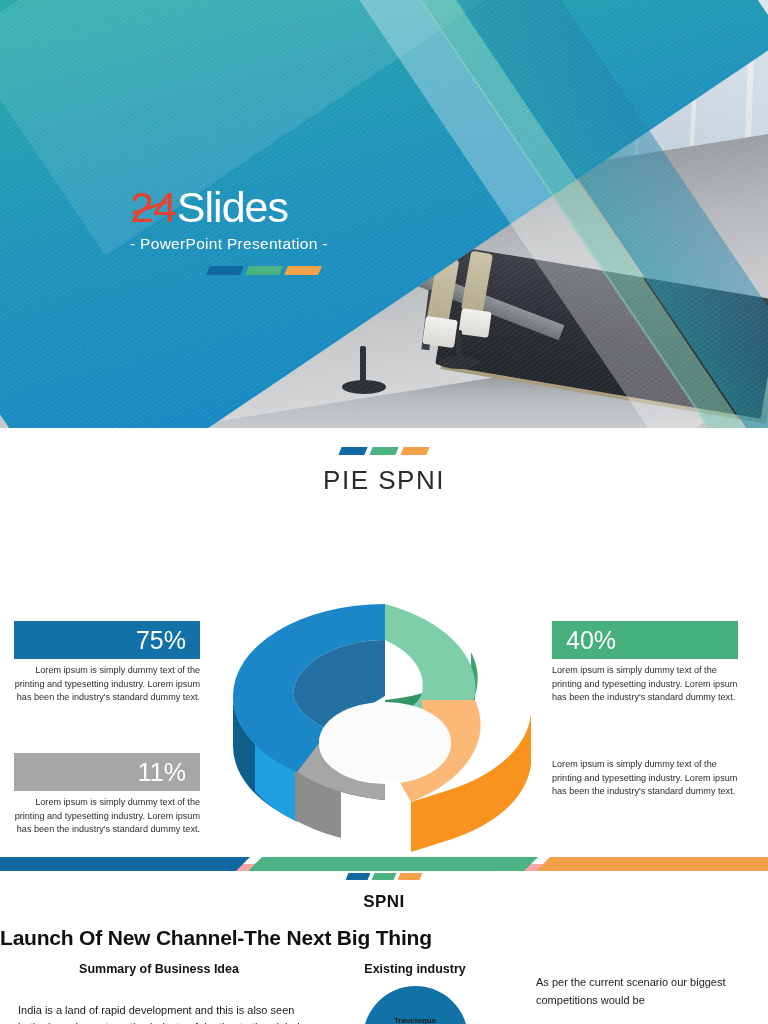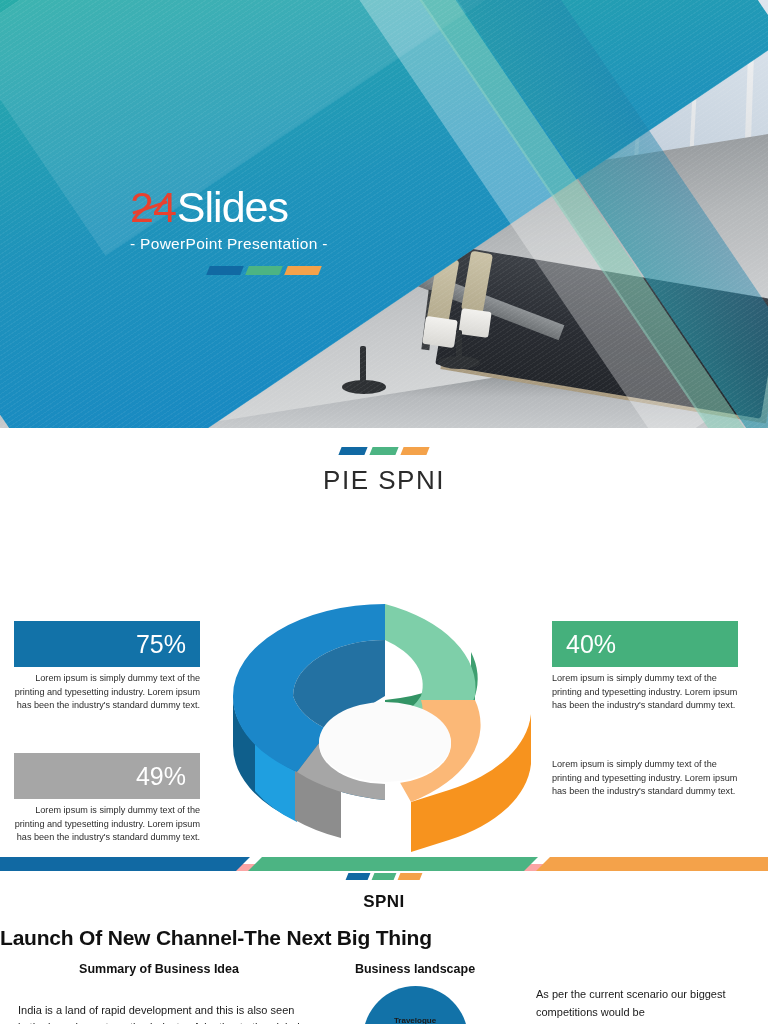--- a/index.html
+++ b/index.html
@@ -220,21 +220,21 @@
     font-weight: 400;
     letter-spacing: 1.5px;
     font-family: "Liberation Sans", sans-serif;
   }
 
   .pie-stage { position: relative; width: 768px; height: 330px; }
 
   
   .lbl { position: absolute; width: 186px; }
   .lbl-badge {
-    height: 46px;
+    height: 38px;
     display: flex; align-items: center;
     color: #ffffff;
     font-size: 25px;
     font-weight: 300;
     font-family: "Liberation Sans", sans-serif;
     padding: 0 14px;
   }
   .lbl-badge.right-al { justify-content: flex-end; }
   .lbl-badge.left-al  { justify-content: flex-start; }
   .lbl-body {
@@ -308,21 +308,21 @@
     font-family: "Liberation Sans", sans-serif;
   }
   .s3-para {
     margin-top: 26px;
     font-size: 11px;
     line-height: 1.55;
     color: #1a1a1a;
     font-family: "Liberation Sans", sans-serif;
   }
   .s3-para-right {
-    margin-top: 24px;
+    margin-top: 12px;
     font-size: 11px;
     line-height: 1.6;
     color: #1a1a1a;
     font-family: "Liberation Sans", sans-serif;
   }
   .bubble {
     position: relative;
     margin: 10px auto 0;
     width: 105px; height: 105px;
     border-radius: 50%;
@@ -408,21 +408,21 @@
     <h1 class="pie-title">PIE SPNI</h1>
 
     <div class="pie-stage">
 
       <div class="lbl lbl-75">
         <div class="lbl-badge right-al" style="background:#1272a8;">75%</div>
         <div class="lbl-body ta-right">Lorem ipsum is simply dummy text of the printing and typesetting industry. Lorem ipsum has been the industry's standard dummy text.</div>
       </div>
 
       <div class="lbl lbl-11">
-        <div class="lbl-badge right-al" style="background:#a6a6a6;">49%</div>
+        <div class="lbl-badge right-al" style="background:#a6a6a6;">11%</div>
         <div class="lbl-body ta-right">Lorem ipsum is simply dummy text of the printing and typesetting industry. Lorem ipsum has been the industry's standard dummy text.</div>
       </div>
 
       <div class="lbl lbl-40">
         <div class="lbl-badge left-al" style="background:#45b07c;">40%</div>
         <div class="lbl-body ta-left">Lorem ipsum is simply dummy text of the printing and typesetting industry. Lorem ipsum has been the industry's standard dummy text.</div>
       </div>
 
       <div class="lbl lbl-26">
         <div class="lbl-body ta-left">Lorem ipsum is simply dummy text of the printing and typesetting industry. Lorem ipsum has been the industry's standard dummy text.</div>
@@ -515,21 +515,21 @@
     <h2 class="slide3-title">Launch Of New Channel-The Next Big Thing</h2>
 
     <div class="s3-cols">
 
       <div class="s3-col-left">
         <div class="s3-heading">Summary of Business Idea</div>
         <p class="s3-para">India is a land of rapid development and this is also seen in the booming automotive industry, Adopting to the global automotive scene, India now has a</p>
       </div>
 
       <div class="s3-col-mid">
-        <div class="s3-heading">Business landscape</div>
+        <div class="s3-heading">Existing industry</div>
         <div class="bubble">
           <span class="bubble-label">Travelogue</span>
         </div>
       </div>
 
       <div class="s3-col-right">
         <p class="s3-para-right">As per the current scenario our biggest competitions would be</p>
       </div>
 
     </div>

